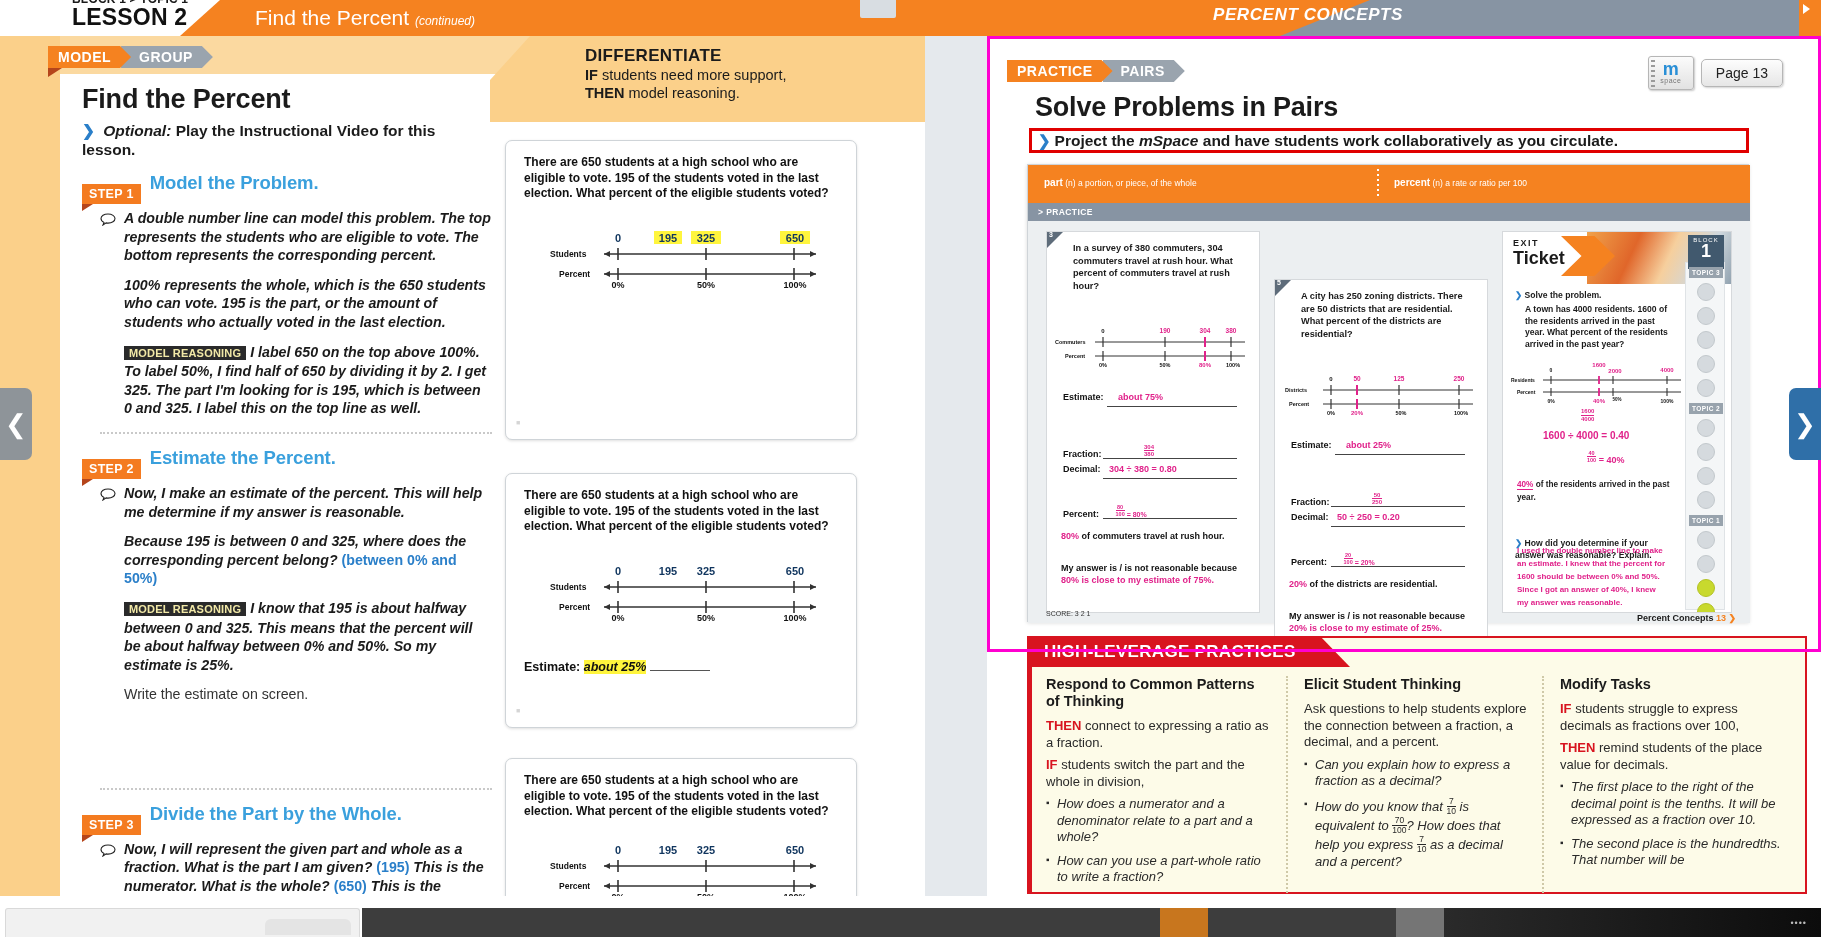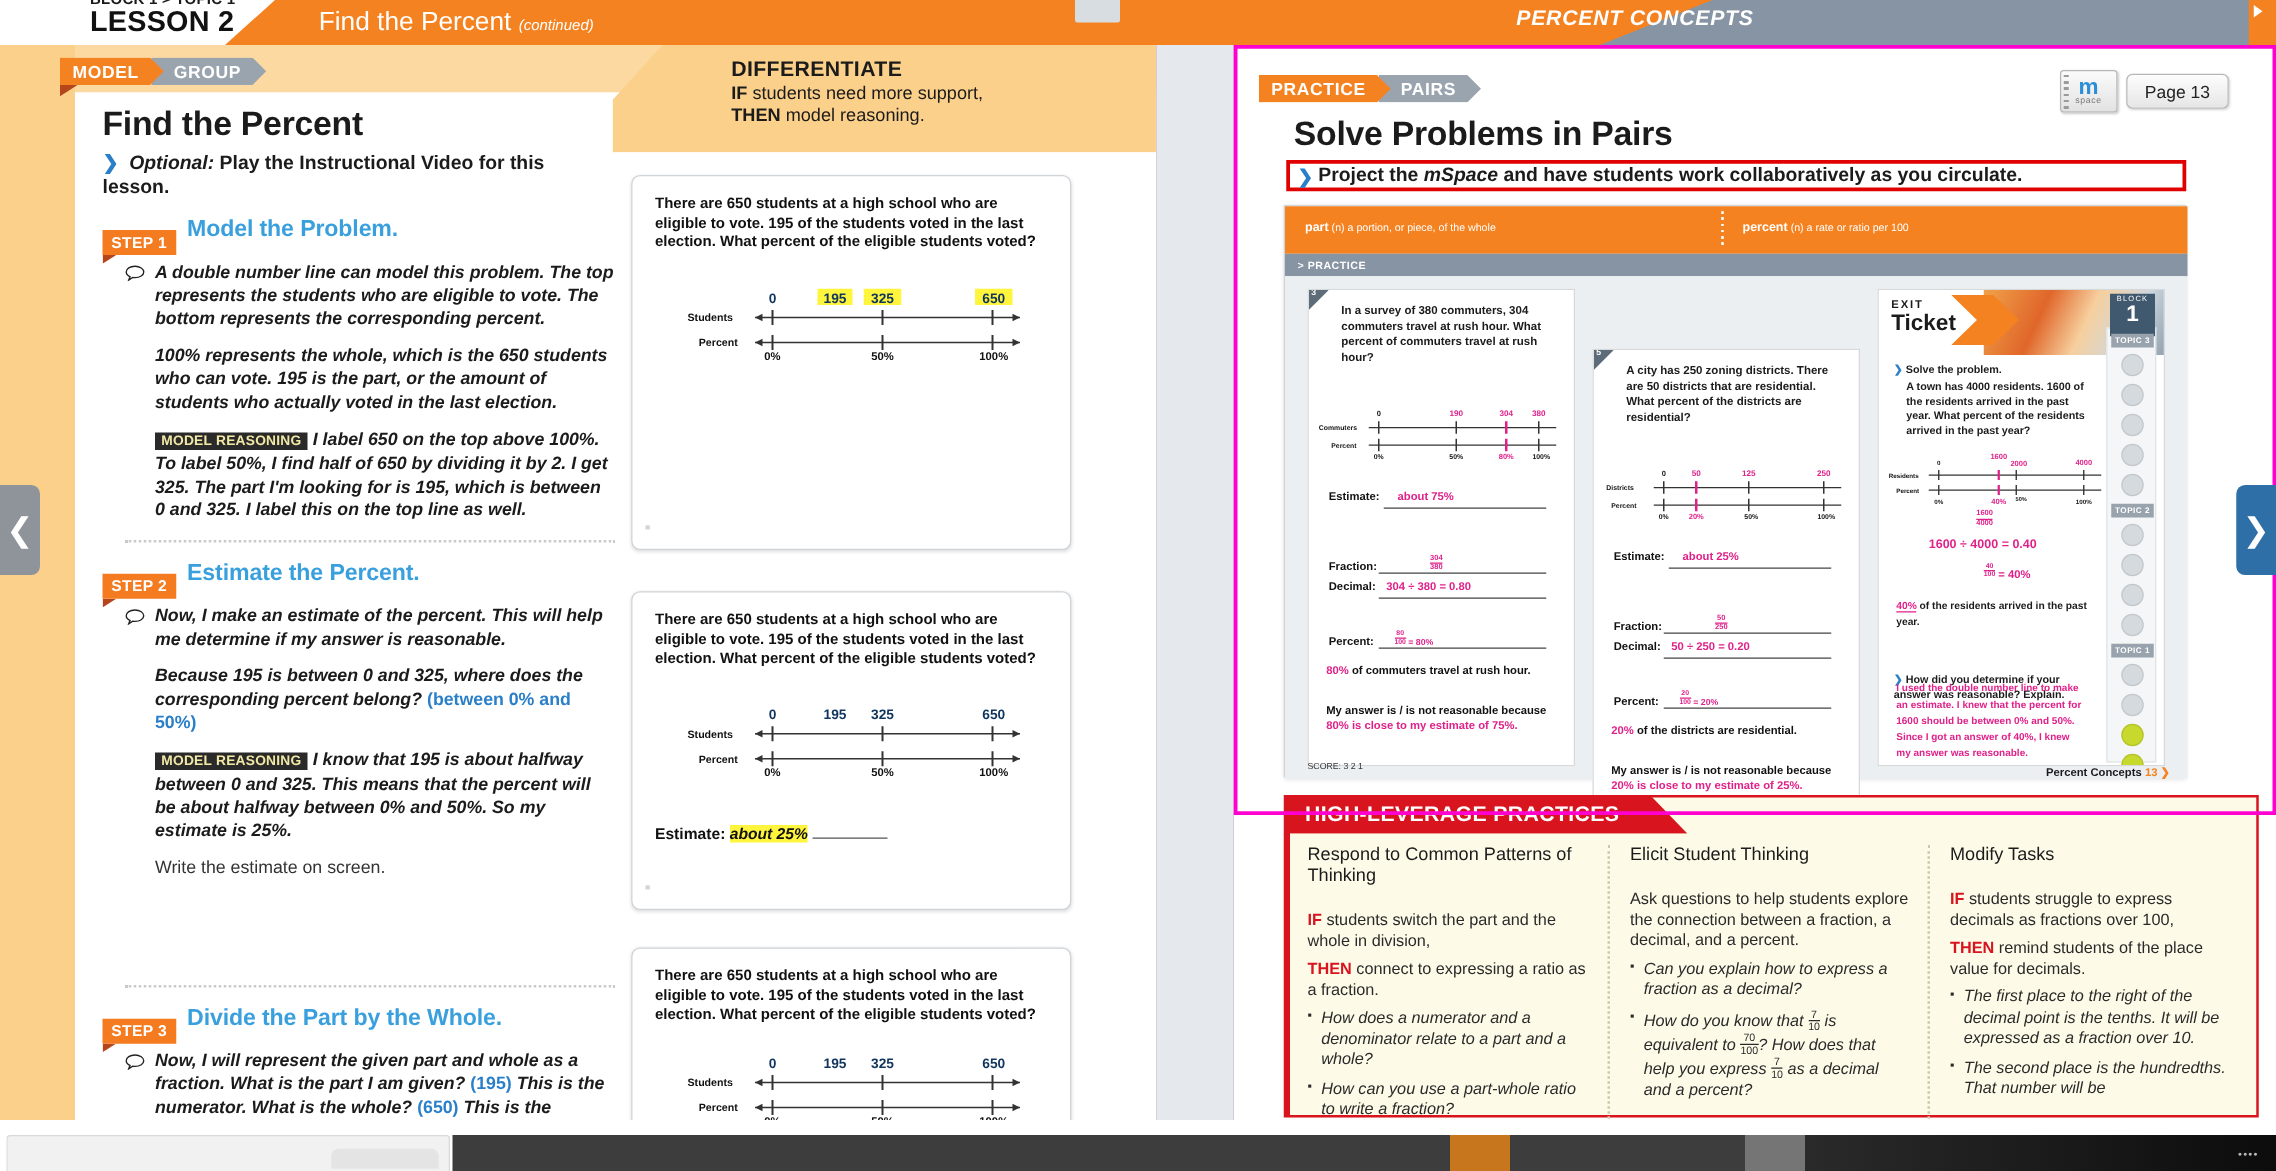--- a/index.html
+++ b/index.html
@@ -32,21 +32,21 @@
     position:absolute; right:418px; top:5px; font-size:17px; color:#fff; font-weight:bold;
     font-style:italic; letter-spacing:.6px; white-space:nowrap;
   }
   .hdr-tabicon{
     position:absolute; left:860px; top:-4px; width:36px; height:22px; background:#d8dde2; border-radius:2px;
   }
   .hdr-far{ position:absolute; right:0; top:0; width:22px; height:36px; background:#f58220; }
   .hdr-far:after{ content:""; position:absolute; left:4px; top:4px; border-left:7px solid #fff; border-top:5px solid transparent; border-bottom:5px solid transparent; }
 
   
-  .stage{ position:absolute; left:0; top:36px; width:1821px; height:860px; background:#701a75; }
+  .stage{ position:absolute; left:0; top:36px; width:1821px; height:860px; background:#a3a3a3; }
 
   
   .page-left{
     position:absolute; left:0; top:0; width:925px; height:860px;
     background:#fff;
   }
   .left-band{ position:absolute; left:0; top:0; width:925px; height:38px; background:#fbd9a0; }
   .left-rail{ position:absolute; left:0; top:0; width:60px; height:860px; background:#fbd08a; }
   .left-white{ position:absolute; left:60px; top:38px; width:865px; height:822px; background:#fff; }
 
@@ -217,21 +217,21 @@
     background:#fdfbe8; border:2px solid #d8141f; border-left:5px solid #d8141f;
   }
   .hlp-hdr{
     position:absolute; left:-2px; top:-2px; width:320px; height:31px; background:#d8141f;
     clip-path:polygon(0 0,290px 0,320px 100%,0 100%);
   }
   .hlp-hdr span{ position:absolute; left:14px; top:6px; color:#fff; font-size:17px; font-weight:bold; letter-spacing:.3px; }
   .hlp-cols{ position:absolute; left:14px; top:38px; width:756px; display:flex; gap:0; }
   .hlp-col{ width:240px; padding-right:14px; }
   .hlp-col + .hlp-col{ border-left:2px dotted #cfc9a8; padding-left:16px; width:256px; }
-  .hlp-h{ font-size:14.5px; font-weight:normal; color:#1b1b1b; line-height:17px; margin-bottom:18px; }
+  .hlp-h{ font-size:14.5px; font-weight:bold; color:#1b1b1b; line-height:17px; margin-bottom:8px; }
   .hlp-p{ font-size:13px; line-height:16.5px; color:#2a2a2a; margin-bottom:6px; }
   .hlp-p .kw{ color:#d8141f; font-weight:bold; }
   .hlp-b{ font-size:13px; line-height:16.5px; color:#2a2a2a; font-style:italic; padding-left:11px; position:relative; margin-bottom:7px; }
   .hlp-b:before{ content:"\25AA"; position:absolute; left:0; top:-1px; font-style:normal; font-size:10px; color:#2a2a2a; }
   .frac{ display:inline-block; vertical-align:-3px; text-align:center; font-style:normal; font-size:8.5px; line-height:9px; }
   .frac b{ display:block; font-weight:normal; }
   .frac .dn{ border-top:1px solid #2a2a2a; display:block; }
 
   
   .nav-right{
@@ -751,26 +751,26 @@
 
     <div class="hlp">
       <div class="hlp-hdr">
         <span>HIGH-LEVERAGE PRACTICES</span>
       </div>
       <div class="hlp-cols">
 
         <div class="hlp-col">
           <div class="hlp-h">Respond to Common Patterns of Thinking</div>
           <div class="hlp-p">
+            <span class="kw">THEN</span>
+            <span>connect to expressing a ratio as a fraction.</span>
+          </div>
+          <div class="hlp-p">
             <span class="kw">IF</span>
             <span>students switch the part and the whole in division,</span>
-          </div>
-          <div class="hlp-p">
-            <span class="kw">THEN</span>
-            <span>connect to expressing a ratio as a fraction.</span>
           </div>
           <div class="hlp-b">How does a numerator and a denominator relate to a part and a whole?</div>
           <div class="hlp-b">How can you use a part-whole ratio to write a fraction?</div>
         </div>
 
         <div class="hlp-col">
           <div class="hlp-h">Elicit Student Thinking</div>
           <div class="hlp-p">Ask questions to help students explore the connection between a fraction, a decimal, and a percent.</div>
           <div class="hlp-b">Can you explain how to express a fraction as a decimal?</div>
           <div class="hlp-b">

